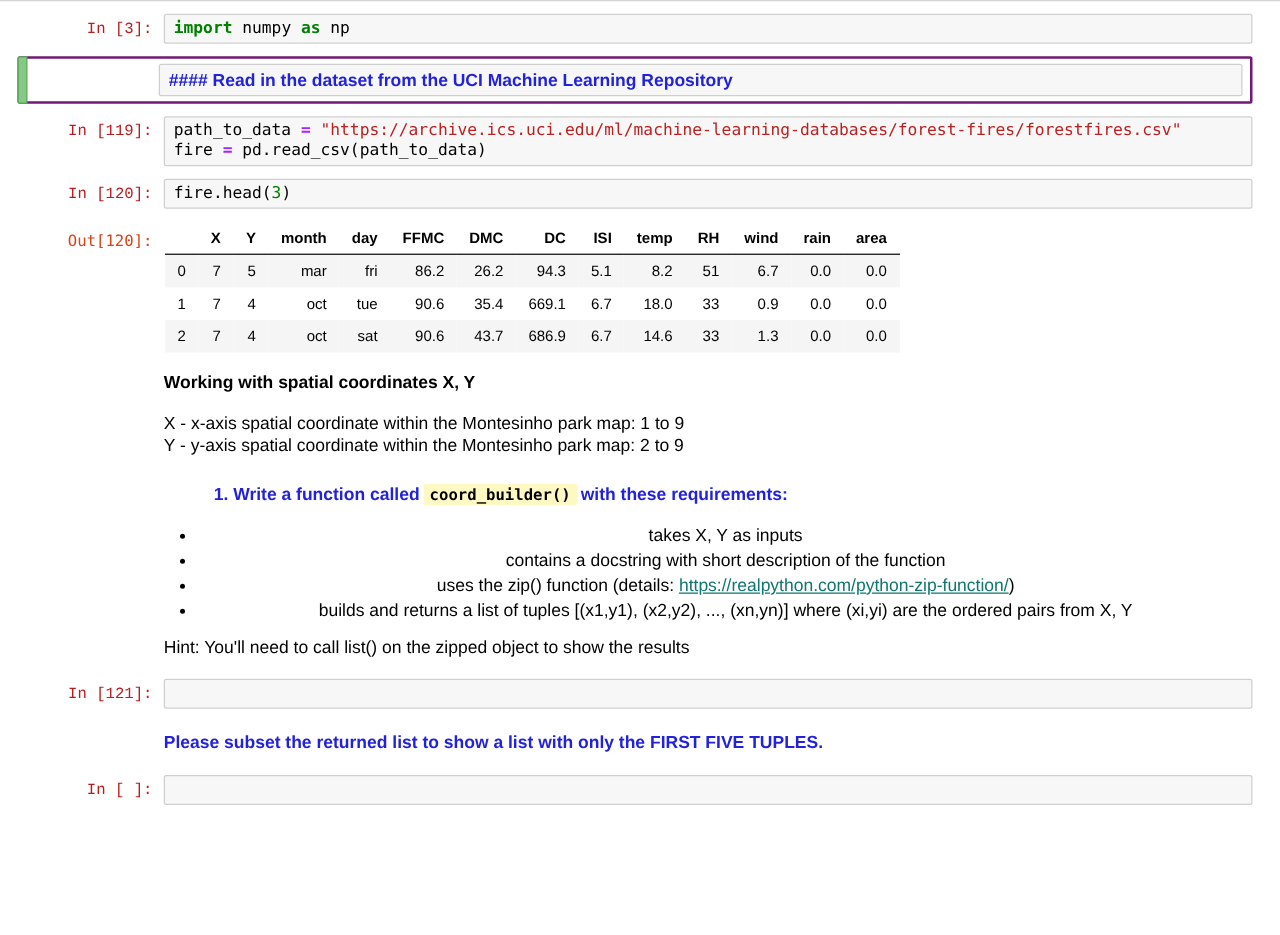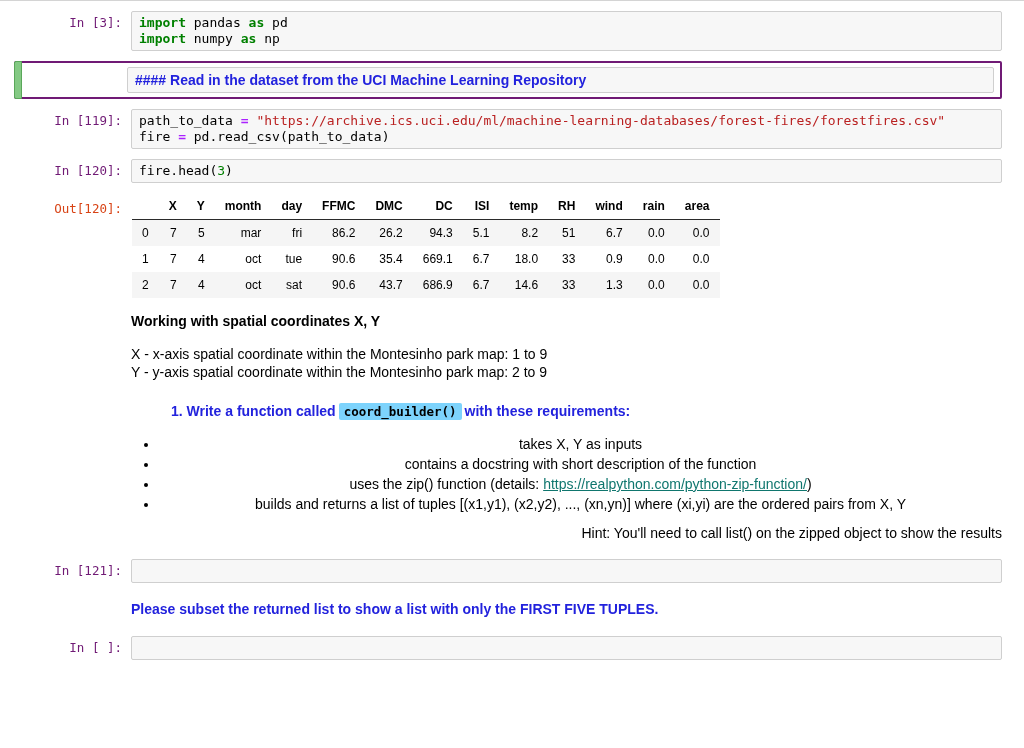--- a/index.html
+++ b/index.html
@@ -7,21 +7,21 @@
   body { font-family:"Liberation Sans", sans-serif; color:#000; }
   .notebook { width:1024px; min-height:748px; border-top:1px solid #d4d4d4; padding:10px 22px 6px 14px; }
 
   
   .cell { display:flex; align-items:flex-start; position:relative; }
   .prompt {
     width:117px; flex:0 0 117px; text-align:right; padding:4px 9px 0 0;
     font-family:"DejaVu Sans Mono", monospace; font-size:12.5px; line-height:16px;
     white-space:nowrap; user-select:none;
   }
-  .prompt.in  { color:#701a75; }
+  .prompt.in  { color:#b91c1c;font-family:Liberation Mono, monospace; }
   .prompt.out { color:#D84315; padding-top:8px; }
   .content { flex:1 1 auto; min-width:0; }
 
   .inputbox {
     border:1px solid #cfcfcf; border-radius:2px; background:#f7f7f7;
     padding:3px 7px; font-family:"DejaVu Sans Mono", monospace;
     font-size:13px; line-height:16px; color:#000;
   }
   .cm-line { white-space:pre; min-height:16px; }
   .tk-kw  { color:#008000; font-weight:bold; }
@@ -51,42 +51,41 @@
 
   
   .md { font-size:14px; line-height:19px; color:#000; }
   .md .bold-title { font-weight:bold; margin-bottom:14px; }
   .md p.twolines { line-height:18px; }
   .md-heading { color:#2222DD; font-weight:bold; font-size:14px; line-height:20px; }
   .indent1 { padding-left:40px; }
   .indent2 { padding-left:44px; }
   .code-chip {
     font-family:"DejaVu Sans Mono", monospace; font-size:12.5px; font-weight:bold;
-    color:#000; background:#7dd3fc; padding:1px 5px; border-radius:2px; margin:0 3px;
+    color:#000; background:#fef9c3; padding:1px 5px; border-radius:2px; margin:0 3px;
   }
   .md ul { margin:12px 0 0 15px; padding-left:13px;text-align:center; }
   .md li { line-height:20px; }
   .md-link { color:#0f766e; text-decoration:underline; cursor:pointer; }
-  .hint { margin-top:10px; line-height:19px;text-align:right; }
+  .hint { margin-top:10px; line-height:19px; }
 
   
   .mb10 { margin-bottom:10px; }
   .mb14 { margin-bottom:14px; } .mb16 { margin-bottom:16px; }
   .mb17 { margin-bottom:17px; } .mb20 { margin-bottom:20px;align-items:center; }
 </style>
 </head>
 <body>
 
 <div class="notebook">
 
   <div class="cell mb10">
     <div class="prompt in">In [3]:</div>
     <div class="content">
       <div class="inputbox">
-          <div class="cm-line"><span class="tk-kw">import</span><span> pandas </span><span class="tk-kw">as</span><span> pd</span></div>
           <div class="cm-line"><span class="tk-kw">import</span><span> numpy </span><span class="tk-kw">as</span><span> np</span></div>
         </div>
     </div>
   </div>
 
   <div class="cell selected-edit mb10">
     <div class="prompt in"></div>
     <div class="content">
       <div class="inputbox">
         <div class="md-source">#### Read in the dataset from the UCI Machine Learning Repository</div>

